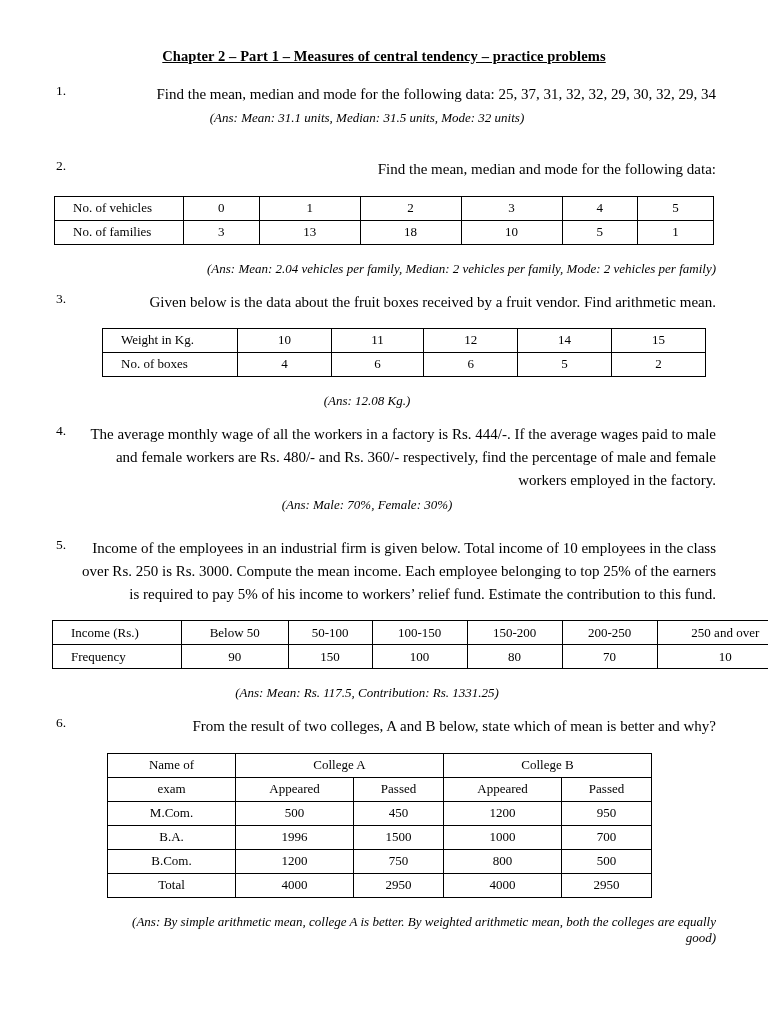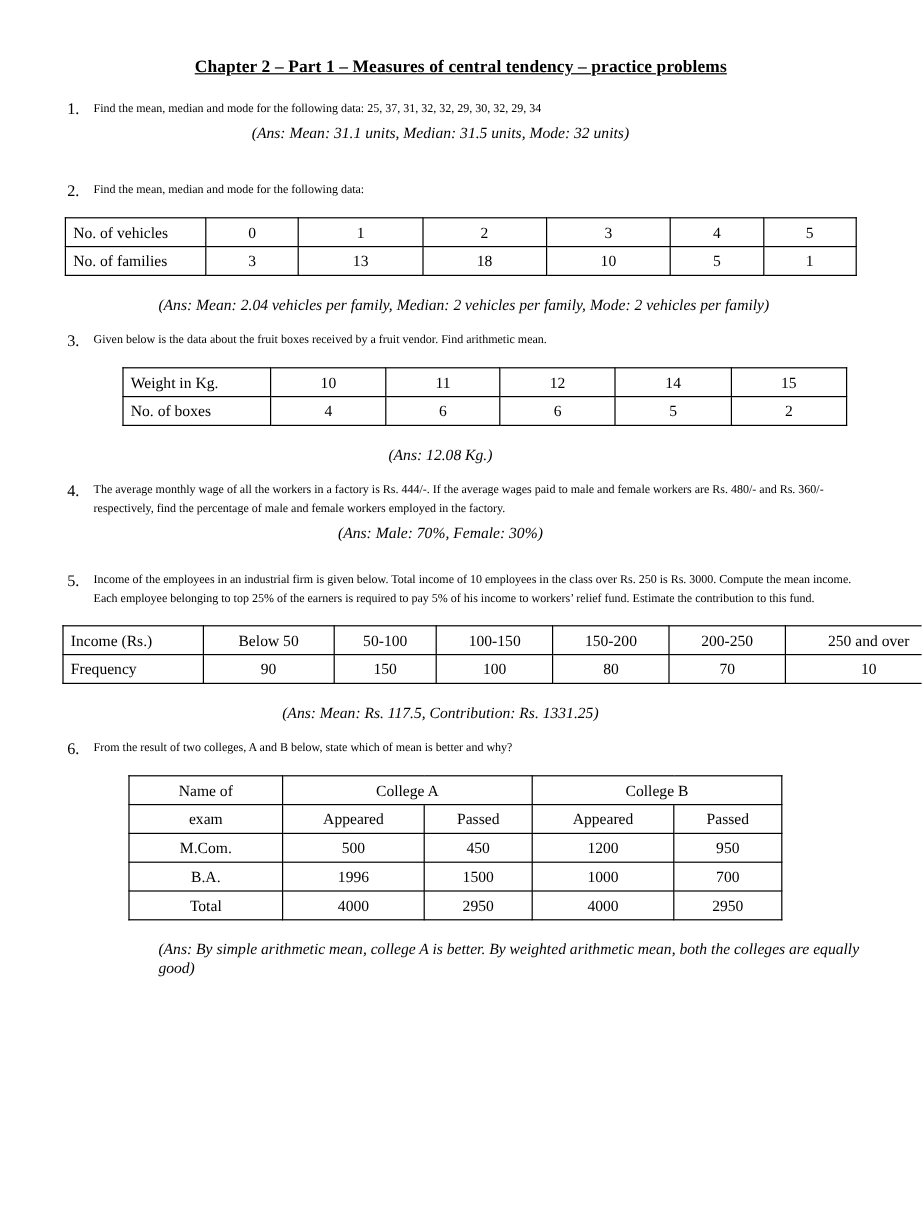--- a/index.html
+++ b/index.html
@@ -37,28 +37,29 @@
   .qnum {
     width: 26px;
     flex: 0 0 26px;
     font-size: 13.5px;
     text-align: left;
     padding-left: 4px;
     box-sizing: border-box;
   }
   .qtext {
     flex: 1;
-    font-size: 10px;
+    font-size: 15px;
     line-height: 1.55;
-    text-align: left;
+    text-align: right;
   }
   .ans {
     font-style: italic;
     font-size: 13px;
     margin-top: 4px;
+    text-align: right;
   }
   .ans-right {
     text-align: center;
     padding-right: 34px;
   }
   .ans-indent {
     padding-left: 80px;
   }
   .ans-block {
     margin-top: 16px;
@@ -71,21 +72,21 @@
   }
   table.data td, table.data th {
     border: 1px solid #000;
     padding: 3px 6px;
     text-align: center;
     font-weight: normal;
     height: 17px;
   }
   table.data td.label {
     text-align: left;
-    padding-left: 6px;
+    padding-left: 18px;
   }
   .t1 {
     margin-left: 2px;
     width: 660px;
   }
   .t1 td.label { width: 104px; }
   .t2 {
     margin-left: 50px;
     width: 604px;
   }
@@ -242,20 +243,27 @@
       <td>950</td>
     </tr>
     <tr>
       <td>B.A.</td>
       <td>1996</td>
       <td>1500</td>
       <td>1000</td>
       <td>700</td>
     </tr>
     <tr>
+      <td>B.Com.</td>
+      <td>1200</td>
+      <td>750</td>
+      <td>800</td>
+      <td>500</td>
+    </tr>
+    <tr>
       <td>Total</td>
       <td>4000</td>
       <td>2950</td>
       <td>4000</td>
       <td>2950</td>
     </tr>
   </tbody>
     </table>
 
   <div class="ans ans-block" style="padding-left:80px;">(Ans: By simple arithmetic mean, college A is better. By weighted arithmetic mean, both the colleges are equally good)</div>

